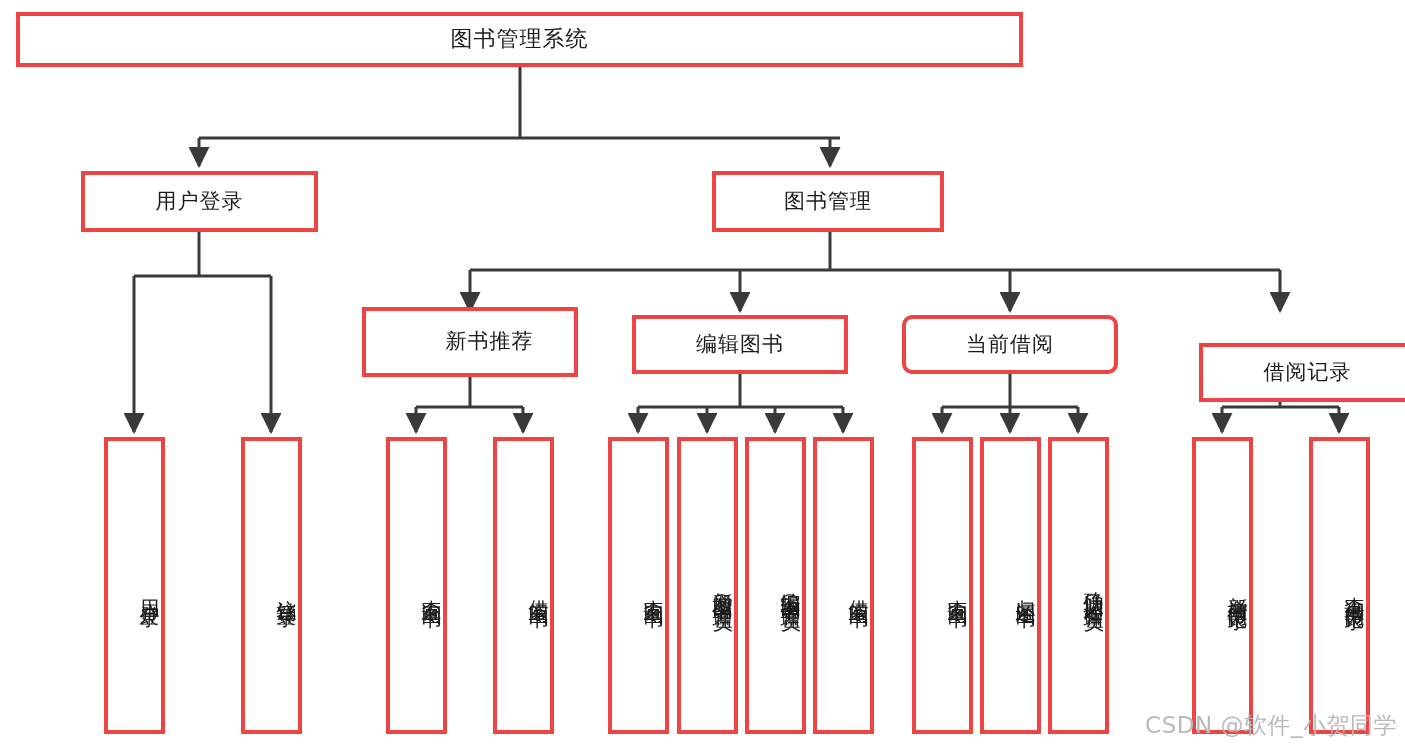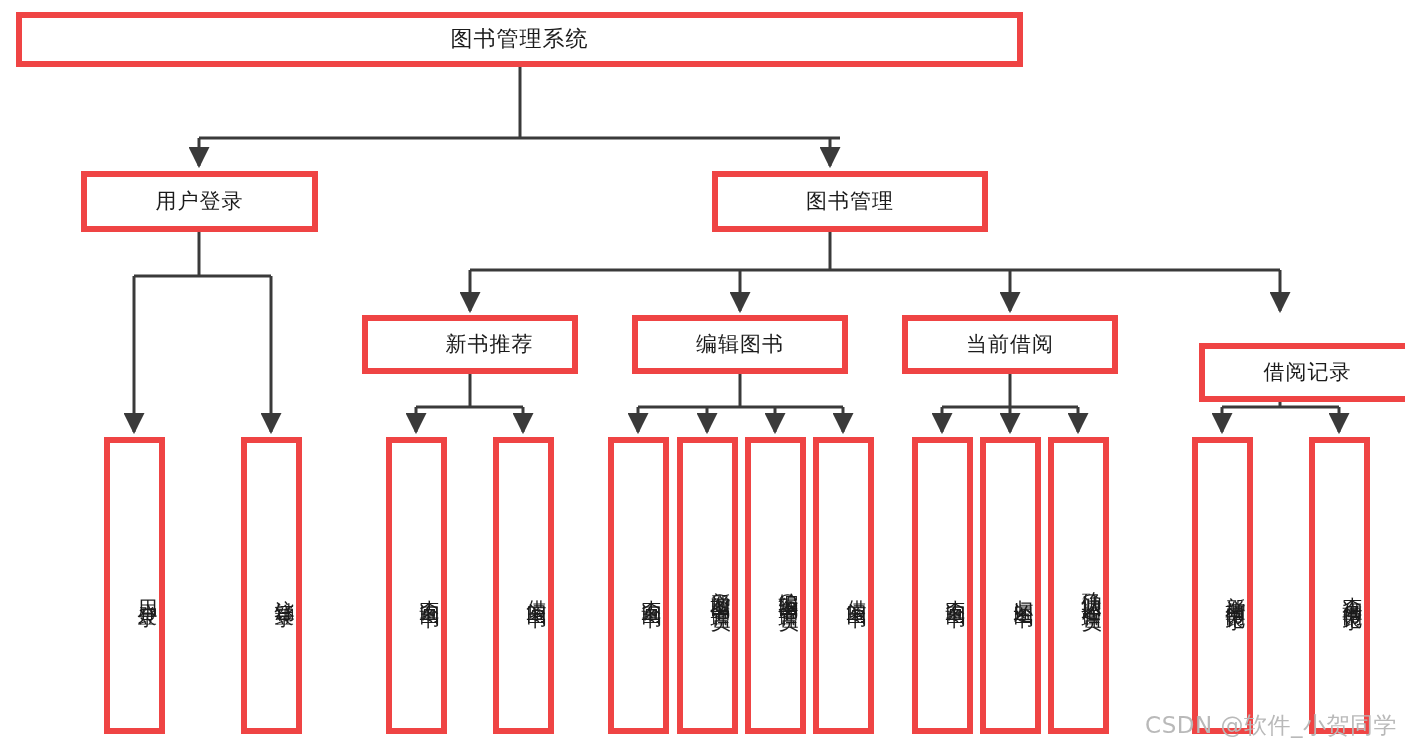--- a/index.html
+++ b/index.html
@@ -23,21 +23,21 @@
     left: 0;
     top: 0;
     width: 1405px;
     height: 747px;
     pointer-events: none;
   }
   .node {
     position: absolute;
     box-sizing: border-box;
     background: #ffffff;
-    border: 6px solid #ef4444;
+    border: 4px solid #ef4444;
     display: flex;
     align-items: center;
     justify-content: center;
     color: #1b1b1b;
     z-index: 2;
   }
   .node-h {
     font-size: 21px;
     letter-spacing: 1px;
     line-height: 1.2;
@@ -128,31 +128,31 @@
     </g>
   </svg>
 
   <div class="node node-h node-root" style="left:16px; top:12px; width:1007px; height:55px;">
     <span>图书管理系统</span>
   </div>
 
   <div class="node node-h" style="left:81px; top:171px; width:237px; height:61px;">
     <span>用户登录</span>
   </div>
-  <div class="node node-h" style="left:712px; top:171px; width:276px; height:61px;">
+  <div class="node node-h" style="left:712px; top:171px; width:232px; height:61px;">
     <span>图书管理</span>
   </div>
 
-  <div class="node node-h" style="left:362px; top:315px; width:216px; height:59px;padding-left:39px;">
+  <div class="node node-h" style="left:362px; top:307px; width:216px; height:70px;padding-left:39px;">
     <span>新书推荐</span>
   </div>
   <div class="node node-h" style="left:632px; top:315px; width:216px; height:59px;">
     <span>编辑图书</span>
   </div>
-  <div class="node node-h" style="left:902px; top:315px; width:216px; height:59px;">
+  <div class="node node-h" style="left:902px; top:315px; width:216px; height:59px;border-radius:10px;">
     <span>当前借阅</span>
   </div>
   <div class="node node-h" style="left:1199px; top:315px; width:217px; height:59px;margin-top:28px;">
     <span>借阅记录</span>
   </div>
 
   <div class="node node-v" style="left:104px; top:437px; width:61px; height:297px;">
     <span>用户登录</span>
   </div>
   <div class="node node-v" style="left:241px; top:437px; width:61px; height:297px;">

